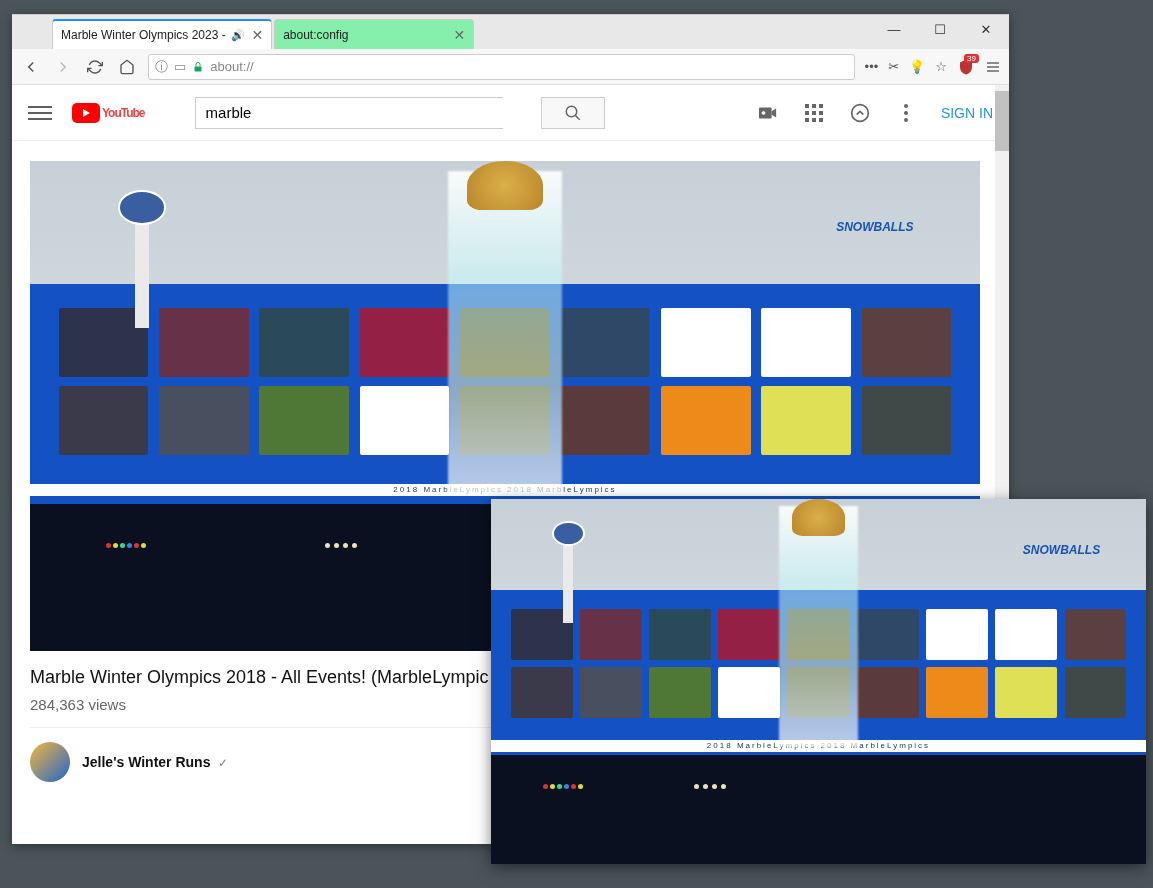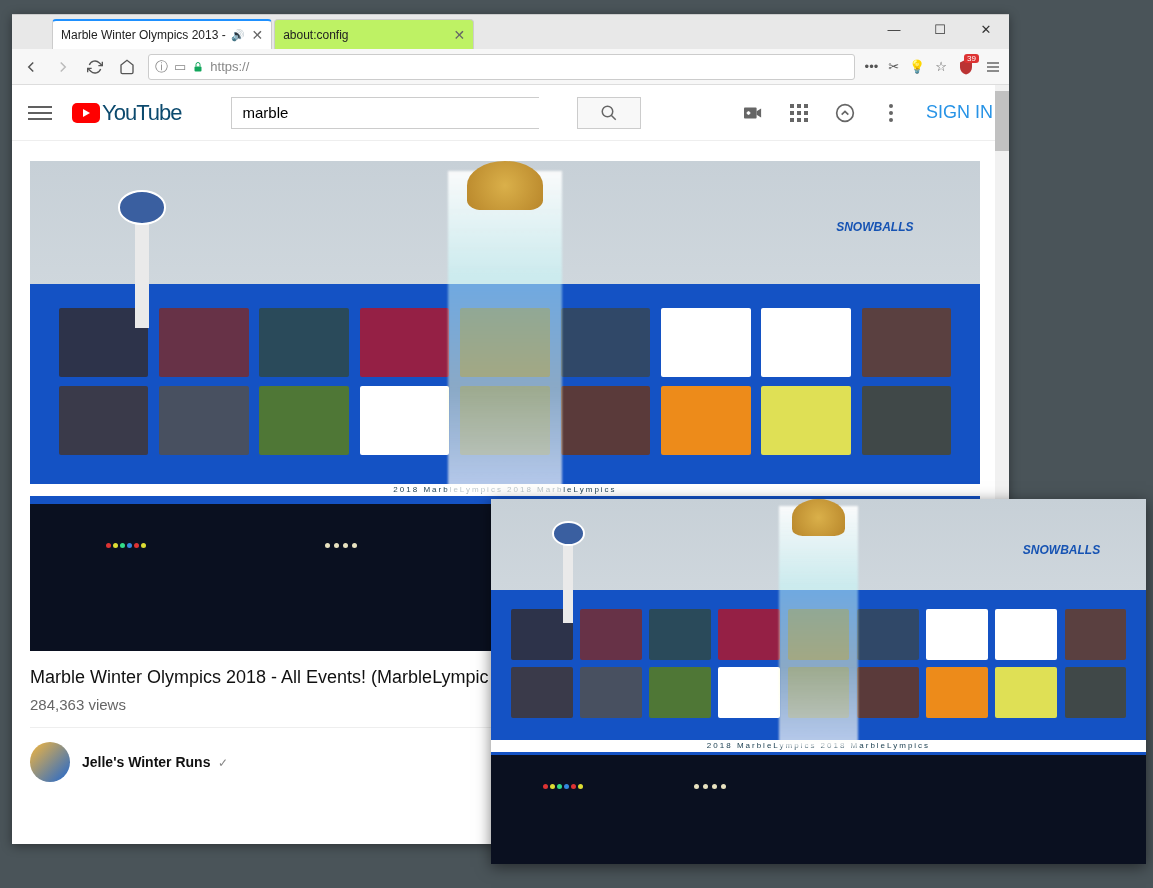--- a/index.html
+++ b/index.html
@@ -1,20 +1,20 @@
 <!DOCTYPE html>
 <html><head>
 <meta charset="utf-8">
 <style>
   * { box-sizing: border-box; margin: 0; padding: 0; }
   body { background: #4a5459; font-family: "Segoe UI", Arial, sans-serif; font-size: 13px; width: 1153px; height: 888px; overflow: hidden; position: relative; }
   .browser-window { position: absolute; left: 12px; top: 14px; width: 997px; height: 830px; background: #fff; box-shadow: 0 2px 10px rgba(0,0,0,.4); border-top: 1px solid #ccc; display: flex; flex-direction: column; }
   
   .tabstrip { height: 34px; background: #e8e8e8; display: flex; align-items: flex-end; padding-left: 40px; position: relative; }
-  .tab { height: 30px; background: #bef264; border: 1px solid #ccc; border-bottom: none; border-radius: 4px 4px 0 0; display: flex; align-items: center; gap: 6px; padding: 0 8px; margin-right: 2px; font-size: 12px; color: #222; min-width: 200px; cursor: pointer; }
+  .tab { height: 30px; background: #86efac; border: 1px solid #ccc; border-bottom: none; border-radius: 4px 4px 0 0; display: flex; align-items: center; gap: 6px; padding: 0 8px; margin-right: 2px; font-size: 12px; color: #222; min-width: 200px; cursor: pointer; }
   .tab.active { background: #fff; border-top: 2px solid #1e90ff; }
   .tab .tab-label { flex: 1; overflow: hidden; white-space: nowrap; text-overflow: ellipsis; }
   .tab .close { color: #666; font-size: 14px; line-height: 1; }
   .tab .sound { font-size: 11px; color: #555; }
   .window-controls { position: absolute; right: 0; top: 0; display: flex; }
   .win-btn { width: 46px; height: 28px; display: flex; align-items: center; justify-content: center; color: #333; cursor: pointer; }
   
   .toolbar { height: 36px; background: #f7f7f7; border-bottom: 1px solid #ddd; display: flex; align-items: center; padding: 0 8px; gap: 10px; }
   .nav-btn { width: 22px; height: 22px; display:flex; align-items:center; justify-content:center; color:#555; cursor:pointer;}
   .nav-btn.disabled { color:#bbb; }
@@ -29,27 +29,27 @@
   .content { flex:1; background:#fff; position:relative; overflow:hidden;}
   .scrollbar { position:absolute; right:0; top:0; width:14px; height:100%; background:#f1f1f1;}
   .scrollbar .thumb { width:100%; height:60px; background:#c1c1c1; position:absolute; top:6px;}
   
   .yt-header { height:56px; display:flex; align-items:center; padding:0 16px; border-bottom:1px solid #eee;}
   .hamburger { width:24px; height:24px; display:flex; flex-direction:column; justify-content:center; gap:4px; margin-right:20px; cursor:pointer;}
   .hamburger span{height:2px;background:#606060;}
   .yt-logo { display:flex; align-items:center; gap:2px; margin-right:50px; cursor:pointer;}
   .yt-play { width:28px; height:20px; background:#ff0000; border-radius:5px; display:flex; align-items:center; justify-content:center;}
   .yt-play::after{content:"";border-left:7px solid #fff;border-top:4px solid transparent;border-bottom:4px solid transparent;}
-  .yt-word { font-family: Arial; font-weight:normal; font-size:22px; letter-spacing:-1px; color:#0c4a6e;}
+  .yt-word { font-family: Arial; font-weight:bold; font-size:12px; letter-spacing:-1px; color:#ef4444;}
   .yt-search { display:flex; flex:0 0 410px;gap:38px;}
   .yt-search input { flex:1; height:32px; border:1px solid #ccc; border-right:none; padding:0 10px; font-size:15px; outline:none;}
   .yt-search-btn { width:64px; height:32px; border:1px solid #ccc; background:#f8f8f8; color:#666; display:flex; align-items:center; justify-content:center; cursor:pointer;}
   .yt-right { margin-left:auto; display:flex; align-items:center; gap:24px; color:#666;}
   .yt-right .icon { width:22px; height:22px; display:flex; align-items:center; justify-content:center; cursor:pointer;}
-  .signin { color:#2793e6; font-weight:500; font-size:18px; cursor:pointer;}
+  .signin { color:#2793e6; font-weight:500; font-size:14px; cursor:pointer;}
   
   .video-wrap { padding:20px 18px;}
   .video-player { width:950px; height:490px; background:#1a64c8; position:relative; overflow:hidden;}
   .sky { position:absolute; top:0; left:0; right:0; height:48%; background:linear-gradient(#c7d0d7,#d6dde2);}
   .stand { position:absolute; top:25%; left:0; right:0; height:45%; background:#1452c4;}
   .banner { position:absolute; top:66%; left:0; right:0; height:12px; background:#fff; font-size:8px; text-align:center; color:#245; letter-spacing:2px; line-height:12px;}
   .track { position:absolute; top:70%; left:0; right:0; bottom:0; background:#0a1020;}
   .tower { position:absolute; top:2%; left:44%; width:12%; height:66%; background:linear-gradient(rgba(255,255,255,.9),rgba(200,255,255,.5),rgba(255,255,200,.5),rgba(255,255,255,.7)); filter:blur(1px);}
   .bowl { position:absolute; top:0%; left:46%; width:8%; height:10%; background:radial-gradient(circle,#dab04a,#b8862a); border-radius:50% 50% 20% 20%;}
   .pole { position:absolute; top:10%; left:11%; width:1.5%; height:24%; background:#eaeaea;}
@@ -79,21 +79,21 @@
   .popout .video-player { width:100%; height:100%;}
   svg { display:block; }
 </style>
 </head>
 <body>
 
 <div class="browser-window">
 
   <div class="tabstrip">
     <div class="tab active">
-      <span class="tab-label">Marble Winter Olympics 2013 -</span>
+      <span class="tab-label">Marble Winter Olympics 2023 -</span>
       <span class="sound">🔊</span>
       <span class="close">✕</span>
     </div>
     <div class="tab">
       <span class="tab-label">about:config</span>
       <span class="close">✕</span>
     </div>
     <div class="window-controls">
       <div class="win-btn">
           <span>—</span>
@@ -131,21 +131,21 @@
     </div>
     <div class="urlbar">
       <span style="color:#888;">ⓘ</span>
       <span style="color:#888;">▭</span>
       <span class="secure">
         <svg width="12" height="12" viewBox="0 0 24 24" fill="#12a65c">
             <rect x="5" y="11" width="14" height="10" rx="2"></rect>
             <path d="M8 11V7a4 4 0 018 0v4" fill="none" stroke="#12a65c" stroke-width="2"></path>
           </svg>
       </span>
-      <span class="proto">https://</span>
+      <span class="proto">about://</span>
     </div>
     <div class="toolbar-icons">
       <span>•••</span>
       <span>✂</span>
       <span>💡</span>
       <span>☆</span>
       <span class="badge-icon">
         <svg width="18" height="18" viewBox="0 0 24 24" fill="#b33">
             <path d="M12 2l8 4v6c0 5-3.5 9-8 10-4.5-1-8-5-8-10V6l8-4z"></path>
           </svg>

